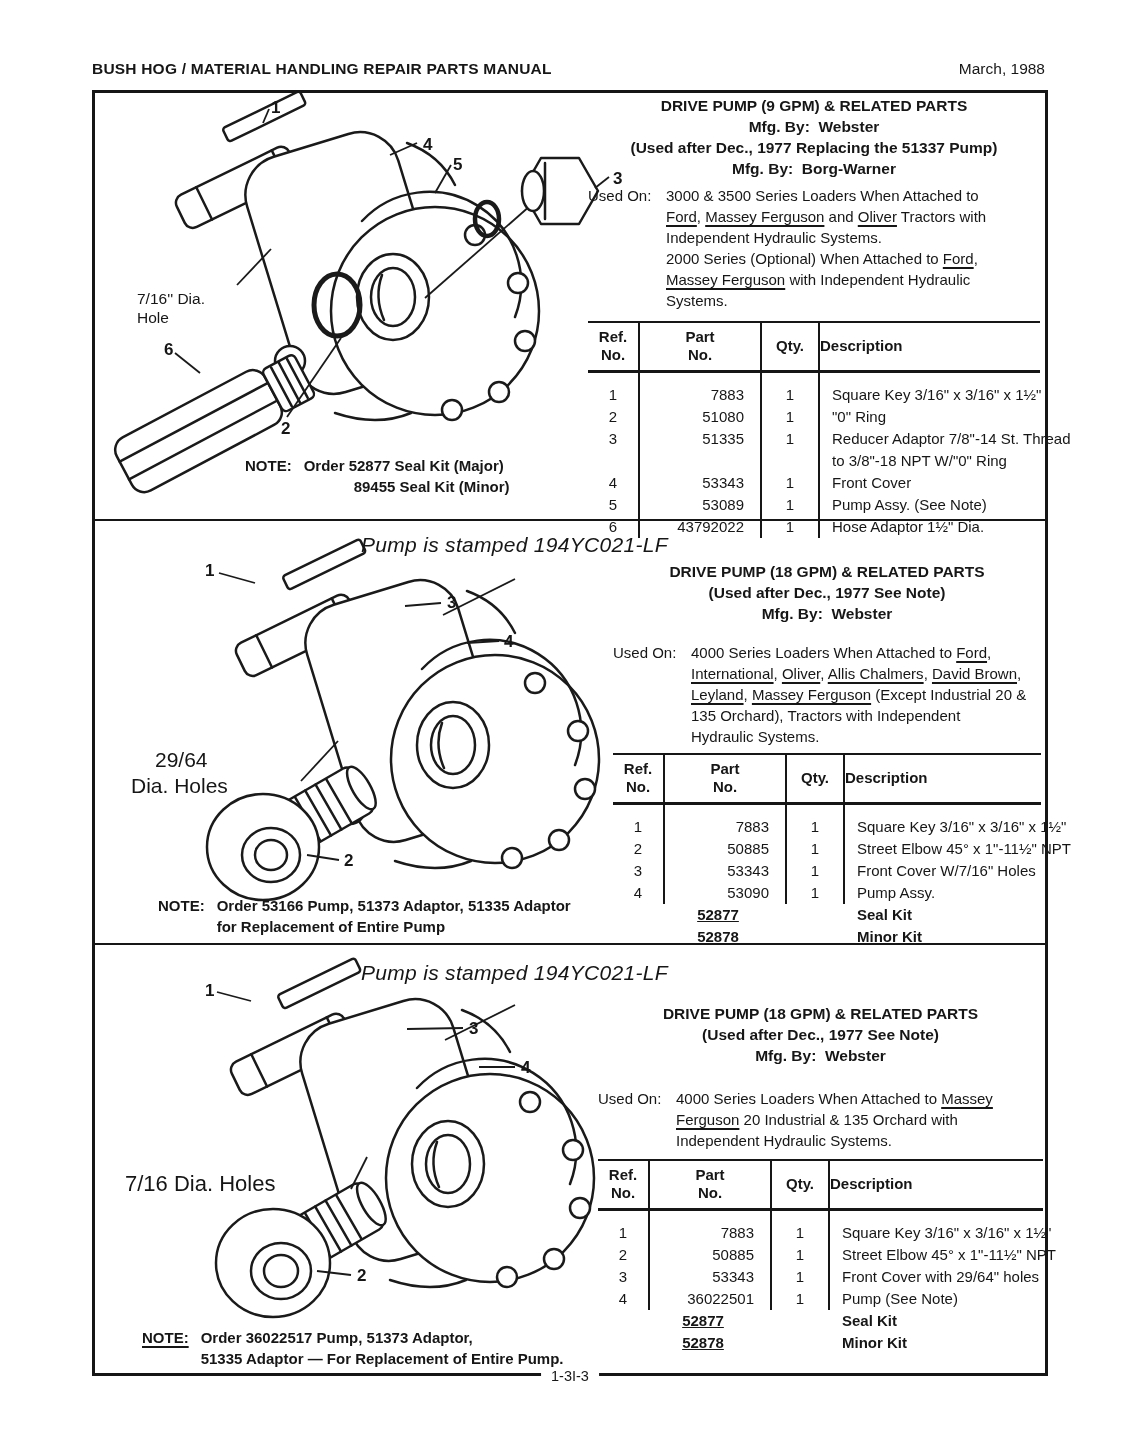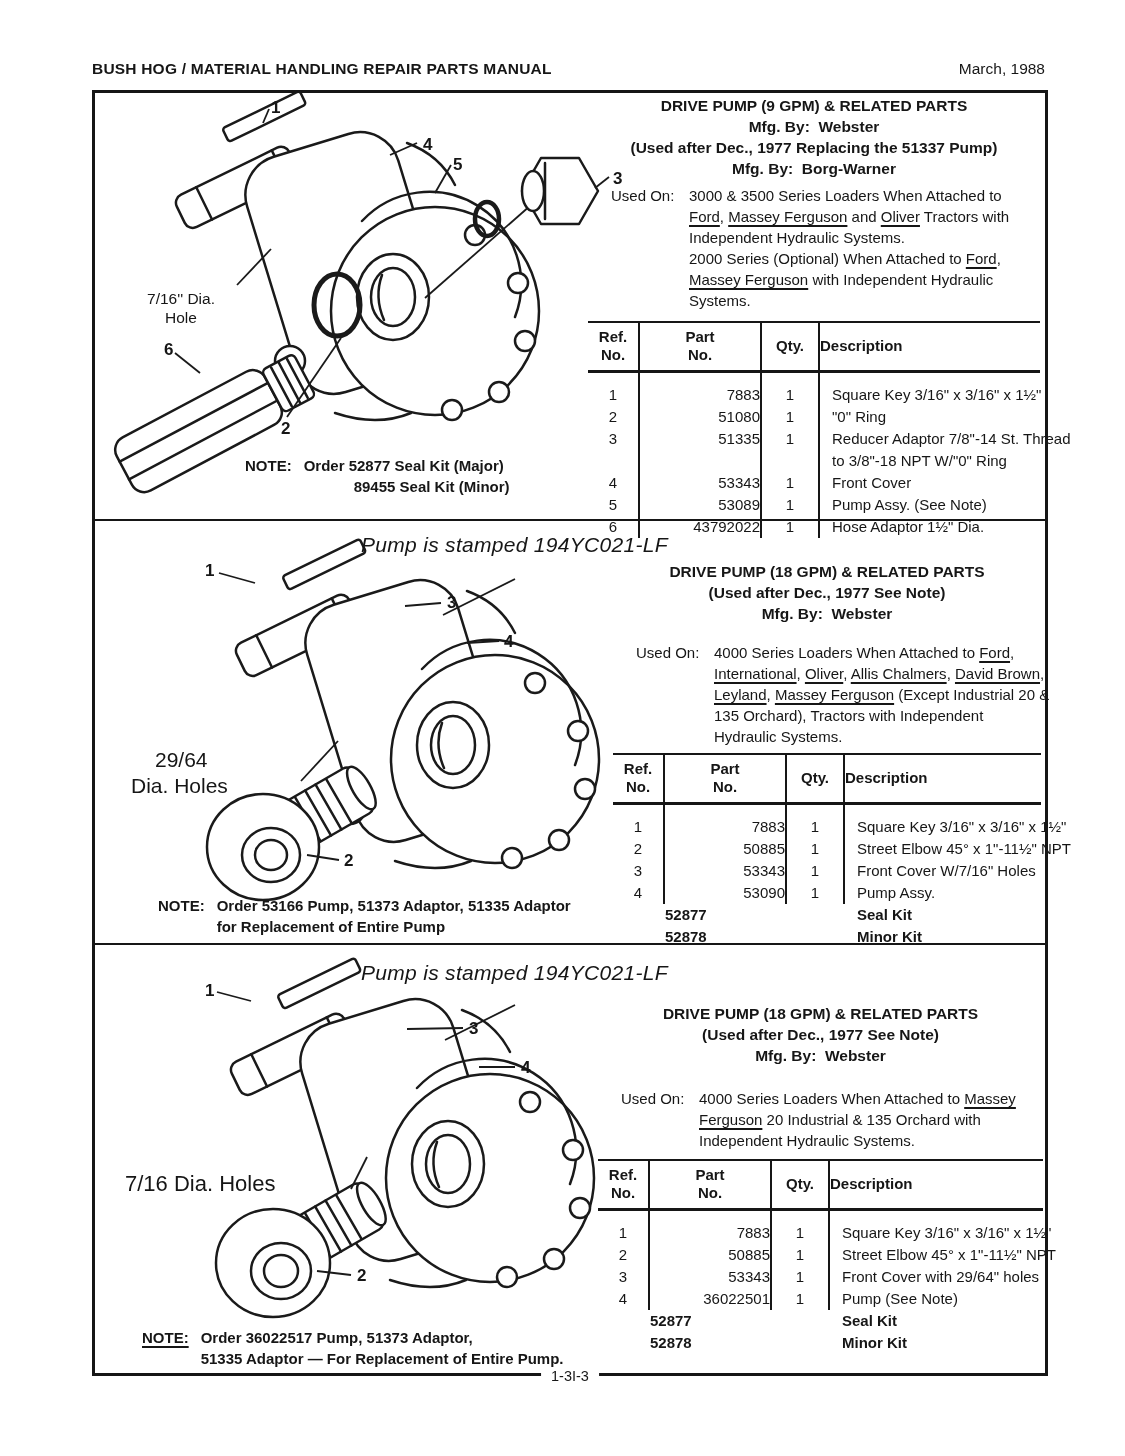--- a/index.html
+++ b/index.html
@@ -24,50 +24,50 @@
   .sec1{top:0;height:426px;}
   .sec2{top:426px;height:424px;border-top:2px solid #161616;}
   .sec3{top:850px;height:430px;border-top:2px solid #161616;}
   .sec svg.art{position:absolute;left:0;top:0;pointer-events:none;}
 
   .stamp{position:absolute;font-size:21px;letter-spacing:.3px;white-space:nowrap;font-style:italic;}
 
   .callout{position:absolute;font-size:17px;font-weight:bold;}
   .dia-label{position:absolute;line-height:19px;font-size:15.5px;}
   .dia-label.big{font-size:21px;line-height:26px;}
-  .dia-label.right{text-align:center;}
+  .dia-label.right{text-align:left;}
 
   .note{position:absolute;display:flex;font-weight:bold;font-size:15px;line-height:21px;white-space:nowrap;}
   .note .note-label{flex:none;margin-right:12px;}
 
   
   .col{position:absolute;}
   .col .title-line{font-weight:bold;font-size:15.5px;line-height:21px;text-align:center;white-space:pre-wrap;}
-  .used-on{display:flex;font-size:15px;line-height:21px;margin-left:23px;}
+  .used-on{display:flex;font-size:15px;line-height:21px;}
   .used-on .uo-label{flex:none;width:78px;}
   .uo-lines div{white-space:nowrap;}
 
   
   .ptable{border-top:2px solid #161616;font-size:15px;}
   .thead,.tbody,.kits{display:grid;grid-template-columns:52px 122px 58px 1fr;}
   .thead{border-bottom:3px solid #161616;}
   .thead .th{font-weight:bold;text-align:center;padding:5px 2px 6px;line-height:18px;}
   .thead .th.desc{text-align:left;padding-left:0;display:flex;align-items:center;}
   .thead .th.qtyc{display:flex;align-items:center;justify-content:center;}
   .vrh{border-right:2px solid #161616;}
   .tbody>div{line-height:22px;}
   .tbody>div:nth-child(4n+1),.tbody>div:nth-child(4n+2),.tbody>div:nth-child(4n+3){border-right:2px solid #161616;}
   .tbody>div:nth-child(-n+4){padding-top:11px;}
   .c-ref{text-align:center;}
-  .c-part{text-align:right;}
+  .c-part{text-align:right;padding-right:16px;}
   .c-qty{text-align:center;}
   .c-desc{padding-left:12px;white-space:nowrap;}
   .kits{font-weight:bold;}
   .kits>div{line-height:22px;}
-  .k-part{text-align:left;padding-right:16px;}
+  .k-part{text-align:center;padding-right:16px;text-decoration:underline;}
   .k-desc{padding-left:12px;}
 
   .ln{stroke:#1a1a1a;stroke-width:2.5;fill:#fff;stroke-linejoin:round;stroke-linecap:round;}
   .ring{stroke:#1a1a1a;fill:none;}
   .leader{stroke:#1a1a1a;stroke-width:1.8;fill:none;}
 </style>
 </head>
 <body>
 
 <svg width="0" height="0" style="position:absolute">

